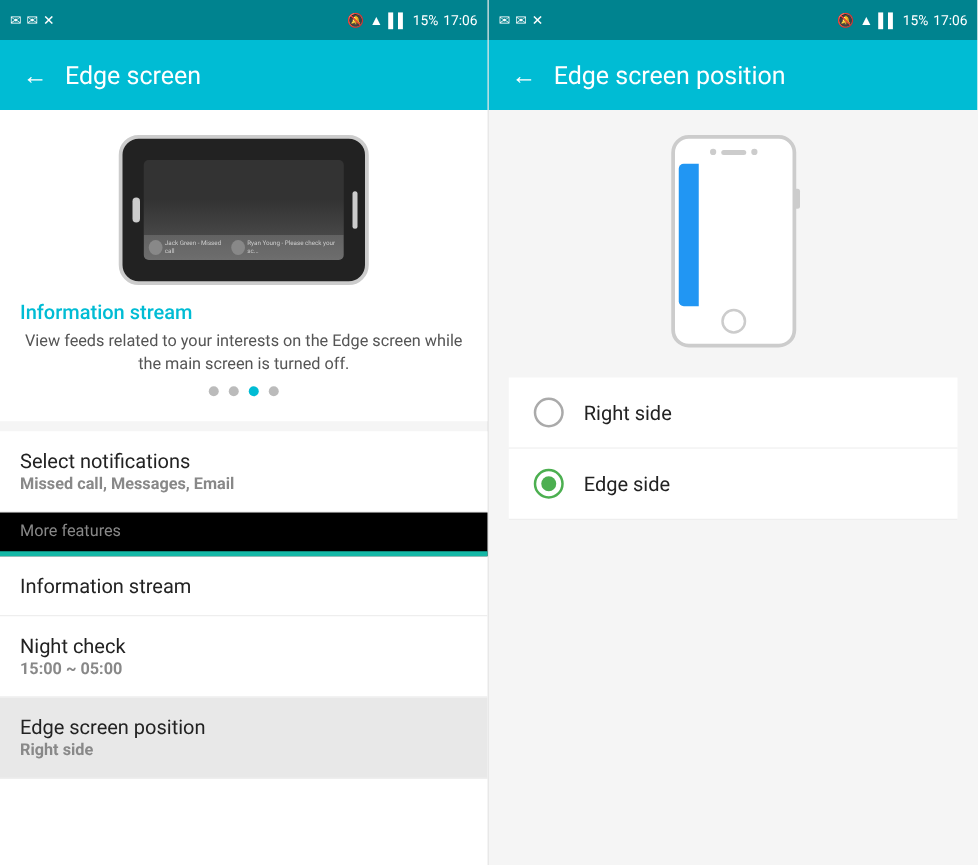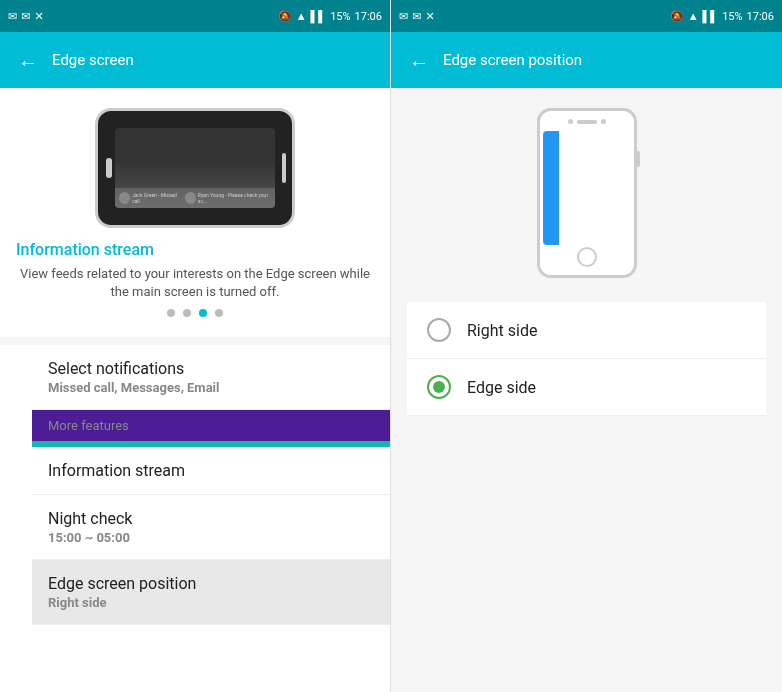--- a/index.html
+++ b/index.html
@@ -47,21 +47,21 @@
     .toolbar {
       height: 56px;
       background: #00bcd4;
       display: flex;
       align-items: center;
       padding: 0 16px;
       gap: 12px;
       color: white;
     }
     .toolbar-title {
-      font-size: 15px;
+      font-size: 20px;
       font-weight: 400;
       color: white;
     }
     .back-arrow {
       width: 24px;
       height: 24px;
       display: flex;
       align-items: center;
       justify-content: center;
       color: white;
@@ -176,43 +176,42 @@
       line-height: 1.4;
       align-self: flex-start;
       text-align: center;
     }
 
     
     .settings-list {
       flex: 1;
       background: white;
       margin-top: 8px;
-      padding-left: 32px;
     }
     .settings-item {
       padding: 14px 16px;
       border-bottom: 1px solid #eee;
     }
     .settings-item-title {
       font-size: 16px;
       color: #222;
       font-weight: 400;
     }
     .settings-item-sub {
       font-size: 13px;
       color: #888;
       margin-top: 2px;
       font-weight: bold;
     }
     .section-header {
-      background: #4c1d95;
+      background: #000000;
       padding: 8px 16px;
       font-size: 13px;
       color: #888;
-      border-bottom: 6px solid #14b8a6;
+      border-bottom: 4px solid #14b8a6;
     }
     .settings-item.highlighted {
       background: #e8e8e8;
     }
 
     
     .right-content {
       flex: 1;
       display: flex;
       flex-direction: column;

